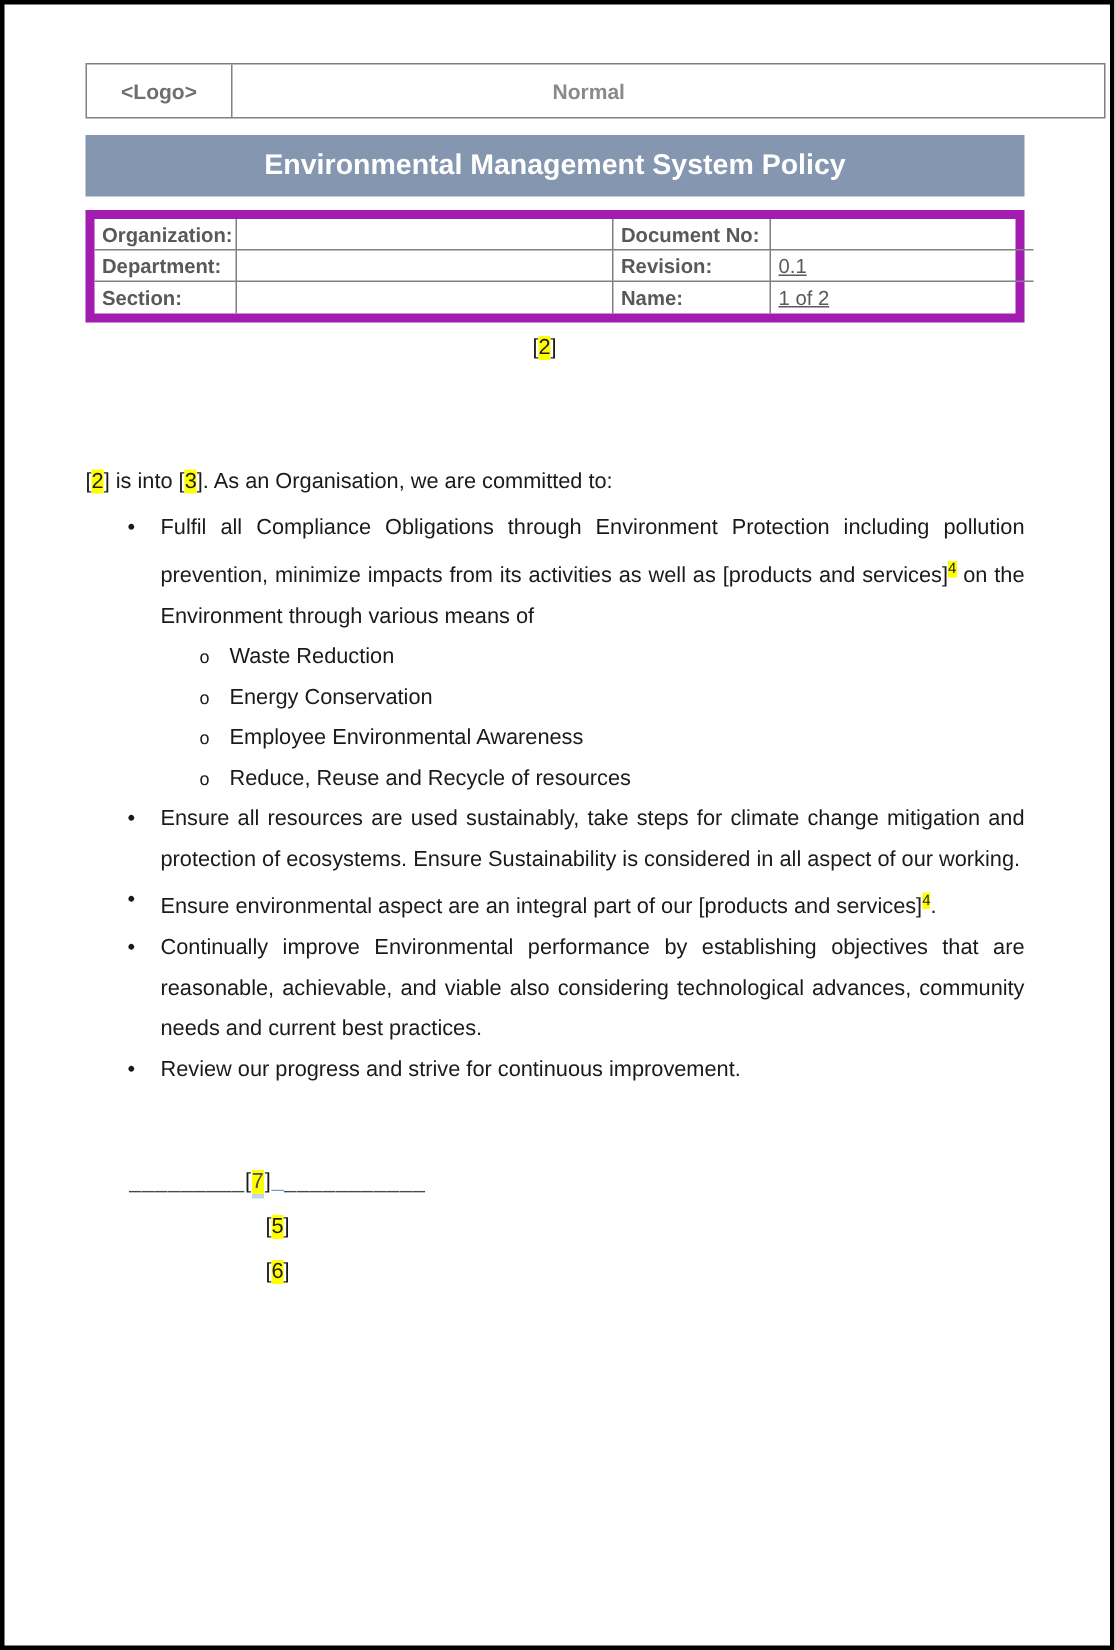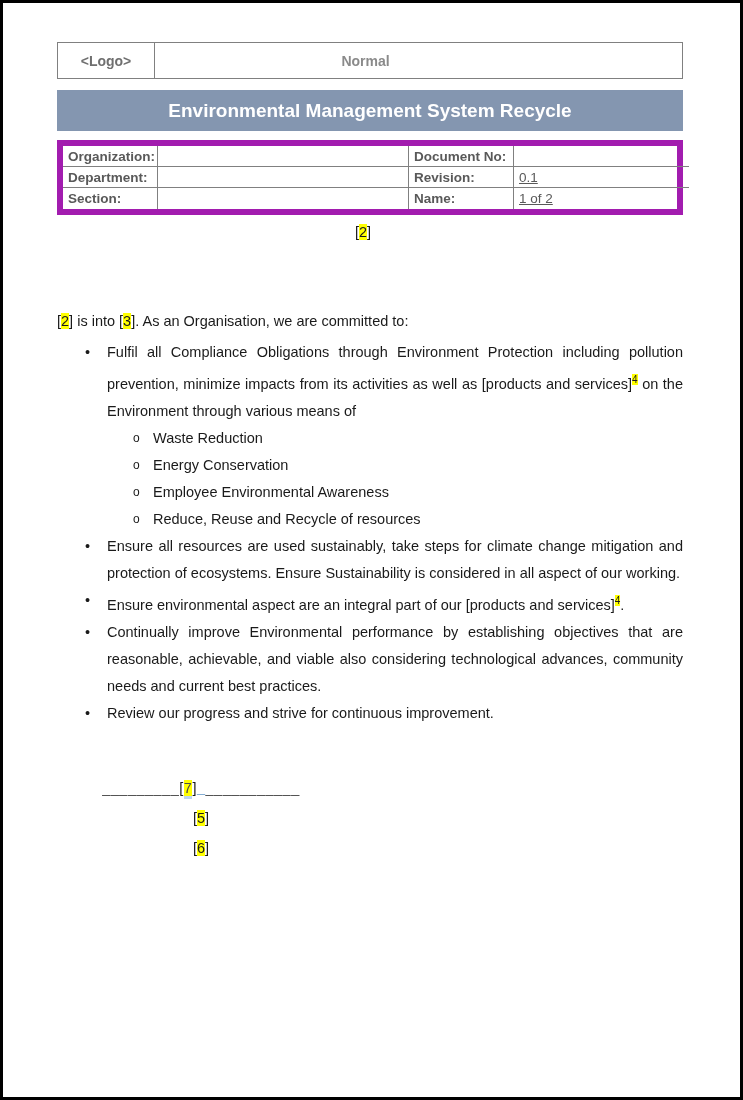--- a/index.html
+++ b/index.html
@@ -8,21 +8,21 @@
     position: relative;
     width: 743px; height: 1100px;
     background: #ffffff;
     border: 3px solid #000000;
     font-family: "Liberation Sans", sans-serif;
     color: #212121;
     overflow: hidden;
   }
   
   .header-table {
-    position: absolute; left: 54px; top: 39px; width: 626px; height: 37px;
+    position: absolute; left: 54px; top: 39px; width: 680px; height: 37px;
     display: grid; grid-template-columns: 97px 1fr 106px;
     border: 1px solid #808080; background: #fff;
   }
   .header-cell {
     display: flex; align-items: center; justify-content: center;
     font-weight: bold; font-size: 14px; color: #6f6f6f;
     border-right: 1px solid #808080;
   }
   .header-cell:last-child { border-right: none; }
   .header-cell.normal { color: #8a8a8a; }
@@ -76,21 +76,21 @@
     position: absolute; left: 28px; top: 0; line-height: 27px;
   }
   .sub-row {
     position: relative; padding-left: 96px; line-height: 27px;
   }
   .sub-row .s-marker {
     position: absolute; left: 76px; top: 0; line-height: 27px; font-size: 12px;
   }
   
   .signatures {
-    position: absolute; left: 70px; top: 770px; width: 626px;
+    position: absolute; left: 54px; top: 770px; width: 626px;
     display: flex; justify-content: space-between;
     font-size: 14.5px; color: #1a1a1a;
   }
   .sig-left  { width: 240px; margin-left: 8px;  text-align: center; line-height: 30px; }
   .sig-right { width: 180px; margin-right: 28px; text-align: center; line-height: 30px; }
   .sig-line { color: #4a4a4a; letter-spacing: 0.5px; white-space: nowrap; }
   .sig-line .brk { color: #1a1a1a; }
   .hl7 { background: #FFFF00; box-shadow: 0 3px 0 #BDD6EE; }
   .blue-underscore { color: #2E74B5; font-weight: bold; }
 </style>
@@ -98,21 +98,21 @@
 <body>
 
 <div class="page">
 
   <div class="header-table">
     <div class="header-cell">&lt;Logo&gt;</div>
     <div class="header-cell normal">Normal</div>
   </div>
 
   <div class="banner">
-    <span>Environmental Management System Recycle</span>
+    <span>Environmental Management System Policy</span>
   </div>
 
   <div class="meta-table">
     <div class="meta-cell lbl">Organization:</div>
     <div class="meta-cell"></div>
     <div class="meta-cell lbl">Document No:</div>
     <div class="meta-cell c4"></div>
 
     <div class="meta-cell lbl">Department:</div>
     <div class="meta-cell"></div>

